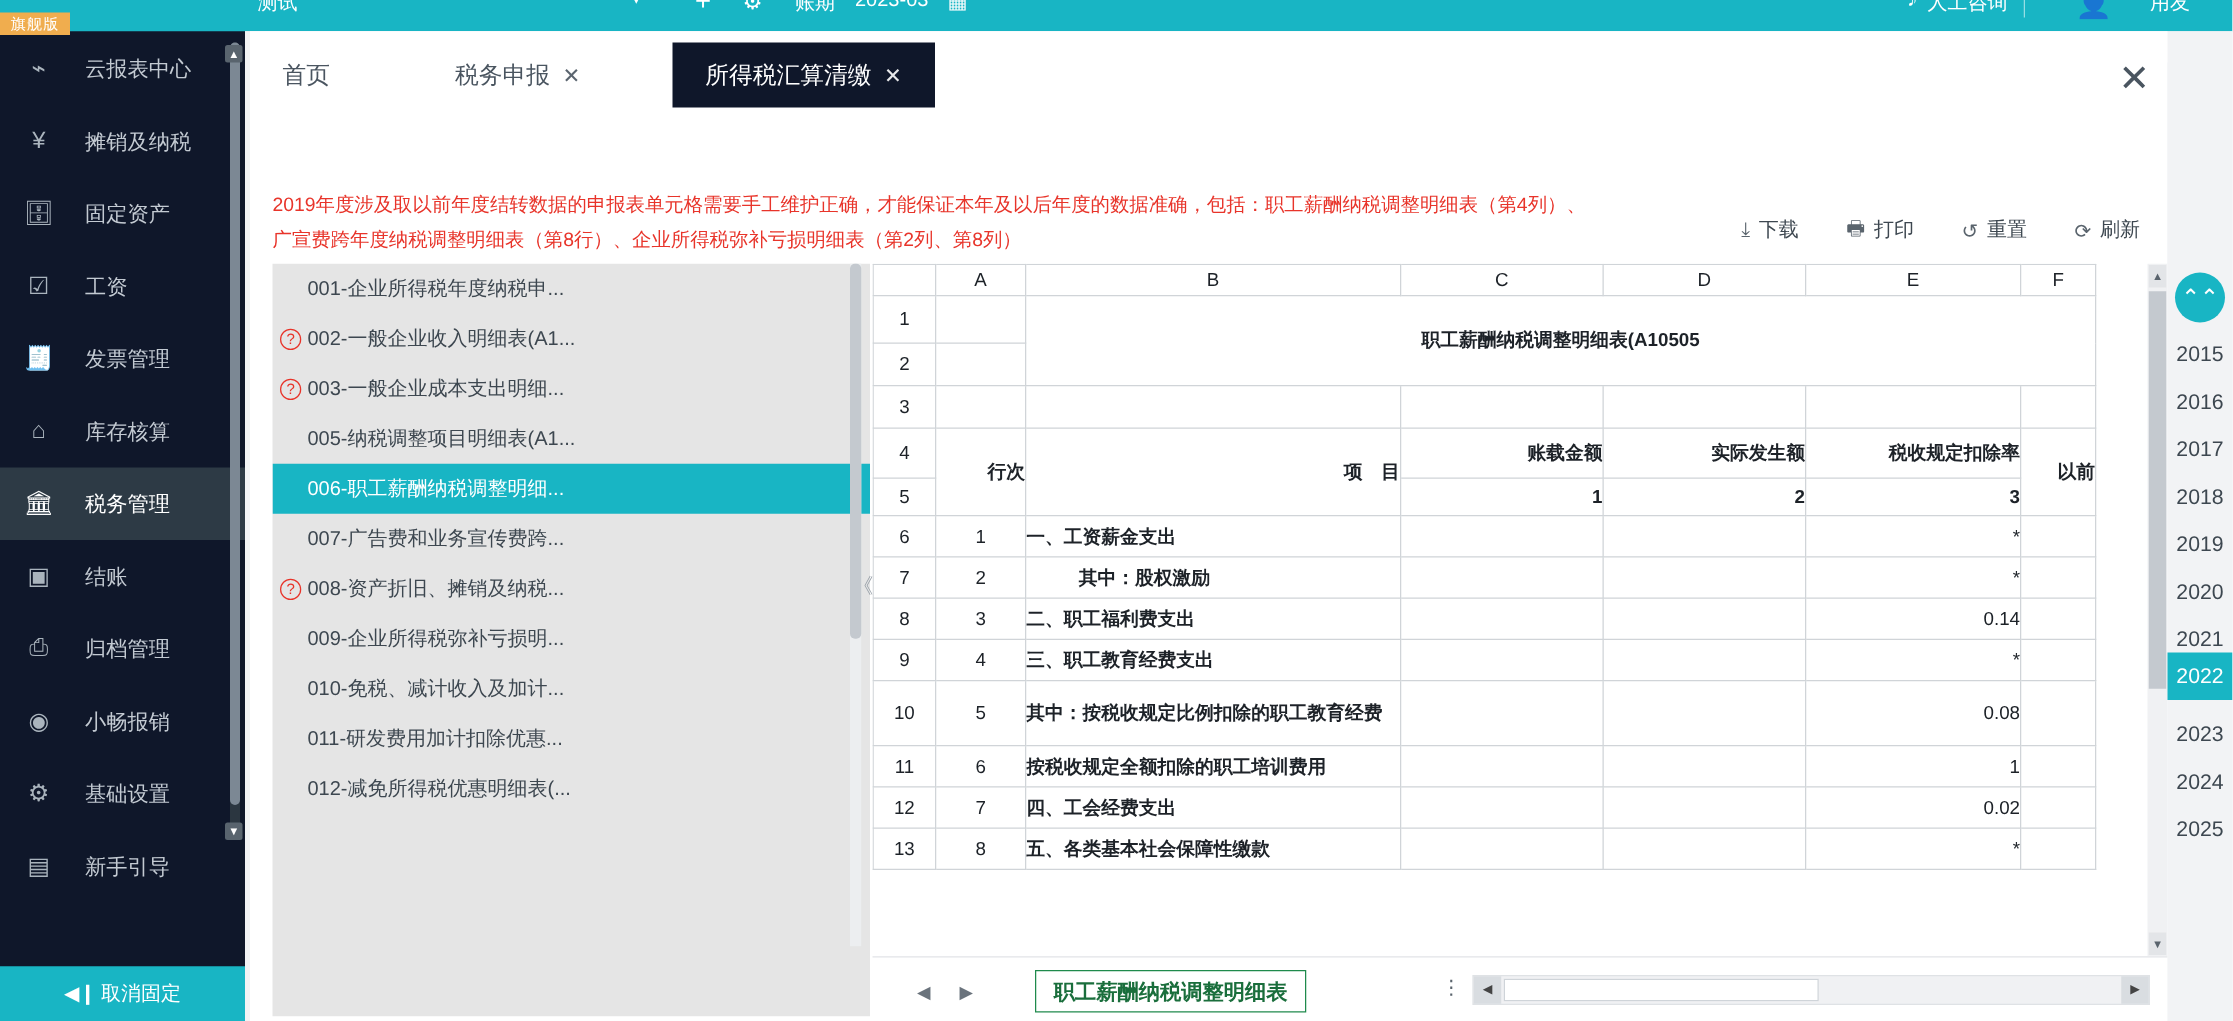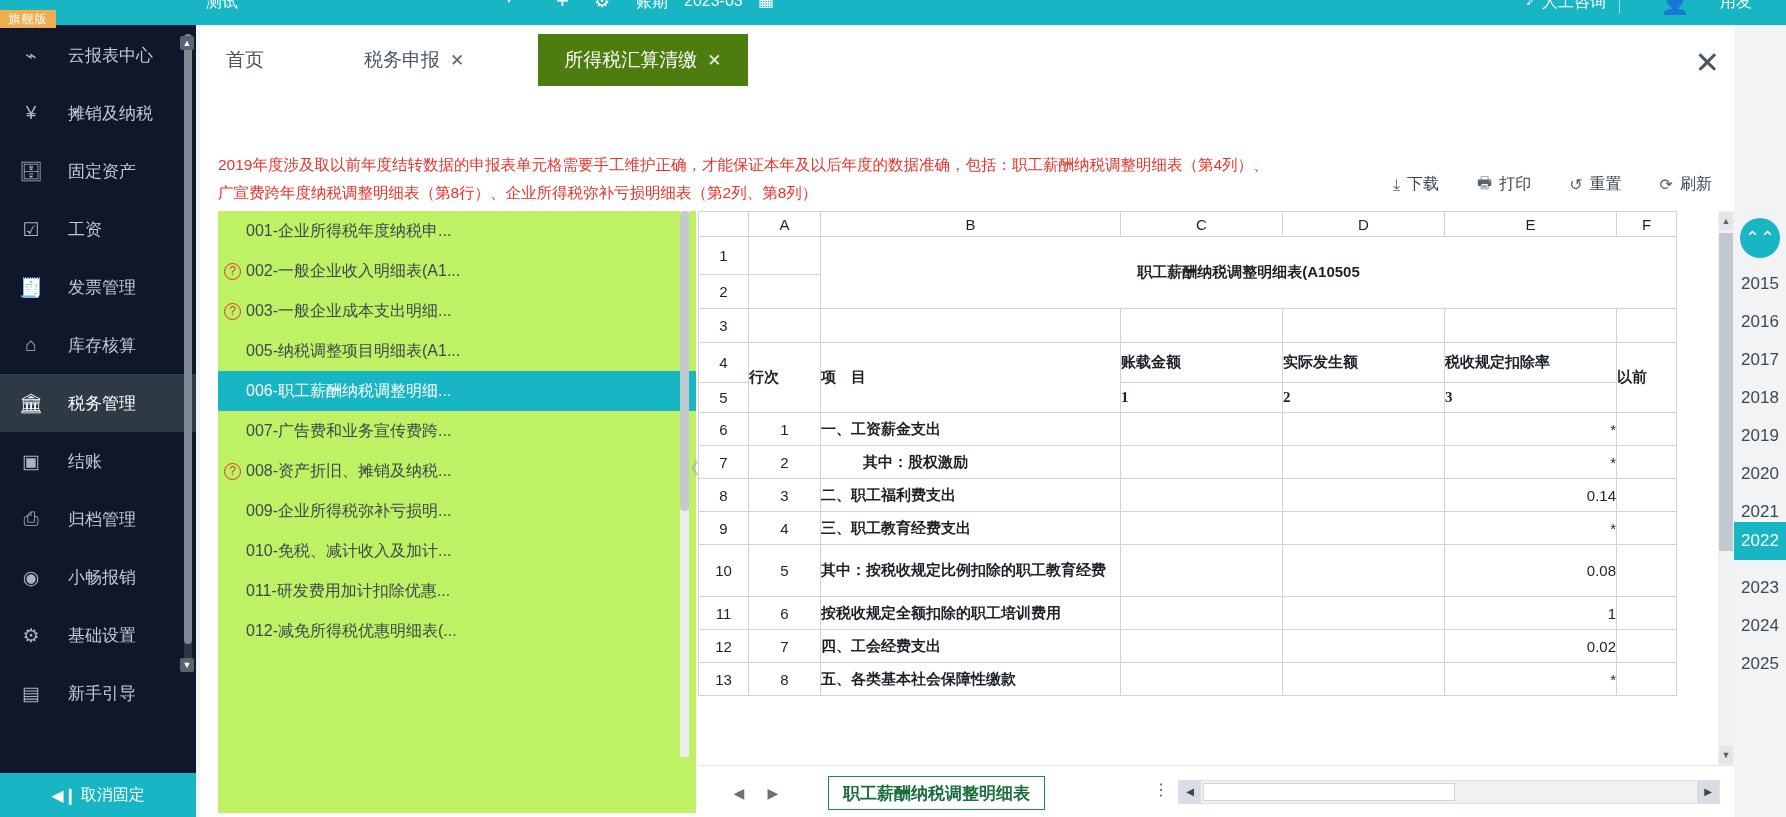--- a/index.html
+++ b/index.html
@@ -90,21 +90,21 @@
     position:absolute; left:4px; top:0; right:52px; bottom:0;
     background:#fff;
   }
 
   
   #tabs { position:absolute; left:0; top:6px; height:58px; display:flex; align-items:center;gap:48px; }
   .tab {
     height:52px; display:flex; align-items:center; gap:10px;
     padding:0 26px; font-size:19px; color:#4a5560; cursor:pointer;
   }
-  .tab.active { background:#4d7c0f; color:#fff; }
+  .tab.active { background:#0f172a; color:#fff; }
   .tab .tab-close { font-size:17px; opacity:.9; }
   #tab-close-panel {
     position:absolute; right:14px; top:20px; font-size:30px; color:#4a5560; cursor:pointer;
   }
 
   
   #warning {
     position:absolute; left:18px; top:126px; width:1060px;
     font-size:15.5px; line-height:28px; color:#e8342a;
   }
@@ -113,21 +113,21 @@
   #actions {
     position:absolute; right:22px; top:146px; display:flex; align-items:center; gap:38px;
     font-size:16px; color:#3d4750;
   }
   .act { display:flex; align-items:center; gap:7px; cursor:pointer; }
   .act .act-ico { font-size:16px; color:#5a646d; }
 
   
   #formlist {
     position:absolute; left:18px; top:186px; width:478px; bottom:4px;
-    background:#bef264; overflow:hidden;
+    background:#e5e5e5; overflow:hidden;
   }
   .form-row {
     height:40px; display:flex; align-items:center; padding-left:28px;
     font-size:16px; color:#3d4750; cursor:pointer; white-space:nowrap;
   }
   .form-row.active { background:#18b5c4; color:#fff; }
   .form-row .warn-ico {
     display:inline-flex; align-items:center; justify-content:center;
     width:17px; height:17px; border-radius:50%;
     border:1.4px solid #e8342a; color:#e8342a; font-size:12px;
@@ -154,21 +154,21 @@
   table.grid { border-collapse:collapse; table-layout:fixed; }
   table.grid td, table.grid th {
     border:1px solid #d0d4d8; padding:0; font-size:15px; color:#1d2228;
     background:#fff; overflow:hidden; white-space:nowrap;
   }
   .corner, .colhdr, .rowhdr {
     background:#f0f1f3; color:#4a5560; text-align:center; font-weight:normal; font-size:15px;
   }
   .colhdr { height:25px; }
   .rowhdr { text-align:center; }
-  .cyan { background:#17c4d4; color:#1d2228; font-weight:bold; text-align:left;font-family:Liberation Serif, serif; }
+  .cyan { background:#17c4d4; color:#1d2228; font-weight:bold; text-align:right; }
   .title-cell { font-size:22px; font-weight:bold; text-align:center; }
   .lbl-cell { font-weight:bold; padding-left:12px; text-align:left; }
   .lbl-cell.indent { padding-left:42px; }
   .num-cell { text-align:right; padding-right:9px; }
   .gray { background:#efefef; }
 
   #sheet-vscroll-track {
     position:absolute; right:0px; top:186px; width:16px; bottom:52px; background:#f0f1f3;
   }
   #sheet-vthumb { position:absolute; left:1px; top:22px; width:14px; height:318px; background:#c4c9cf; }

